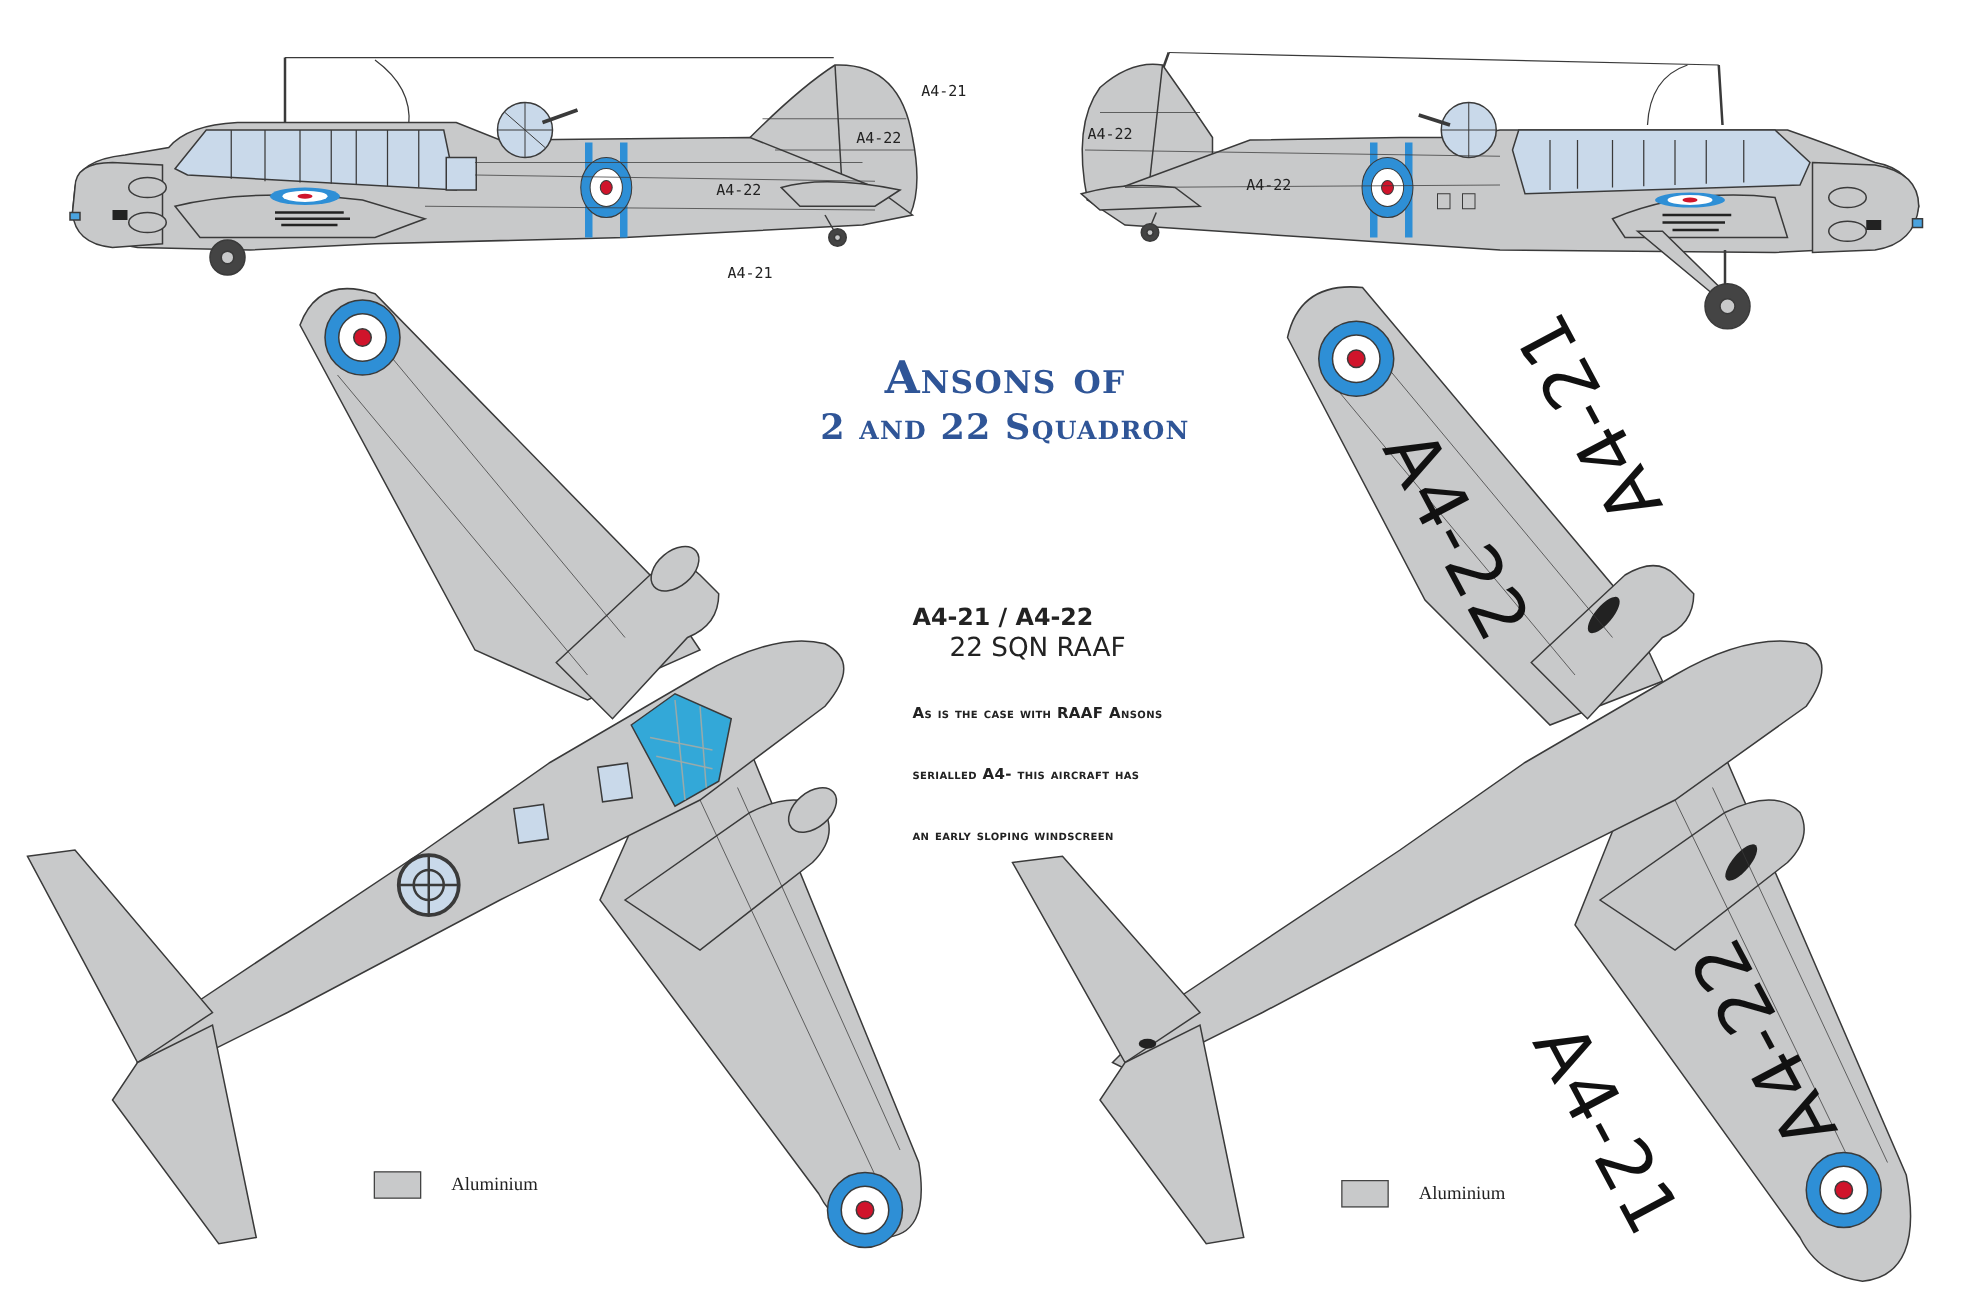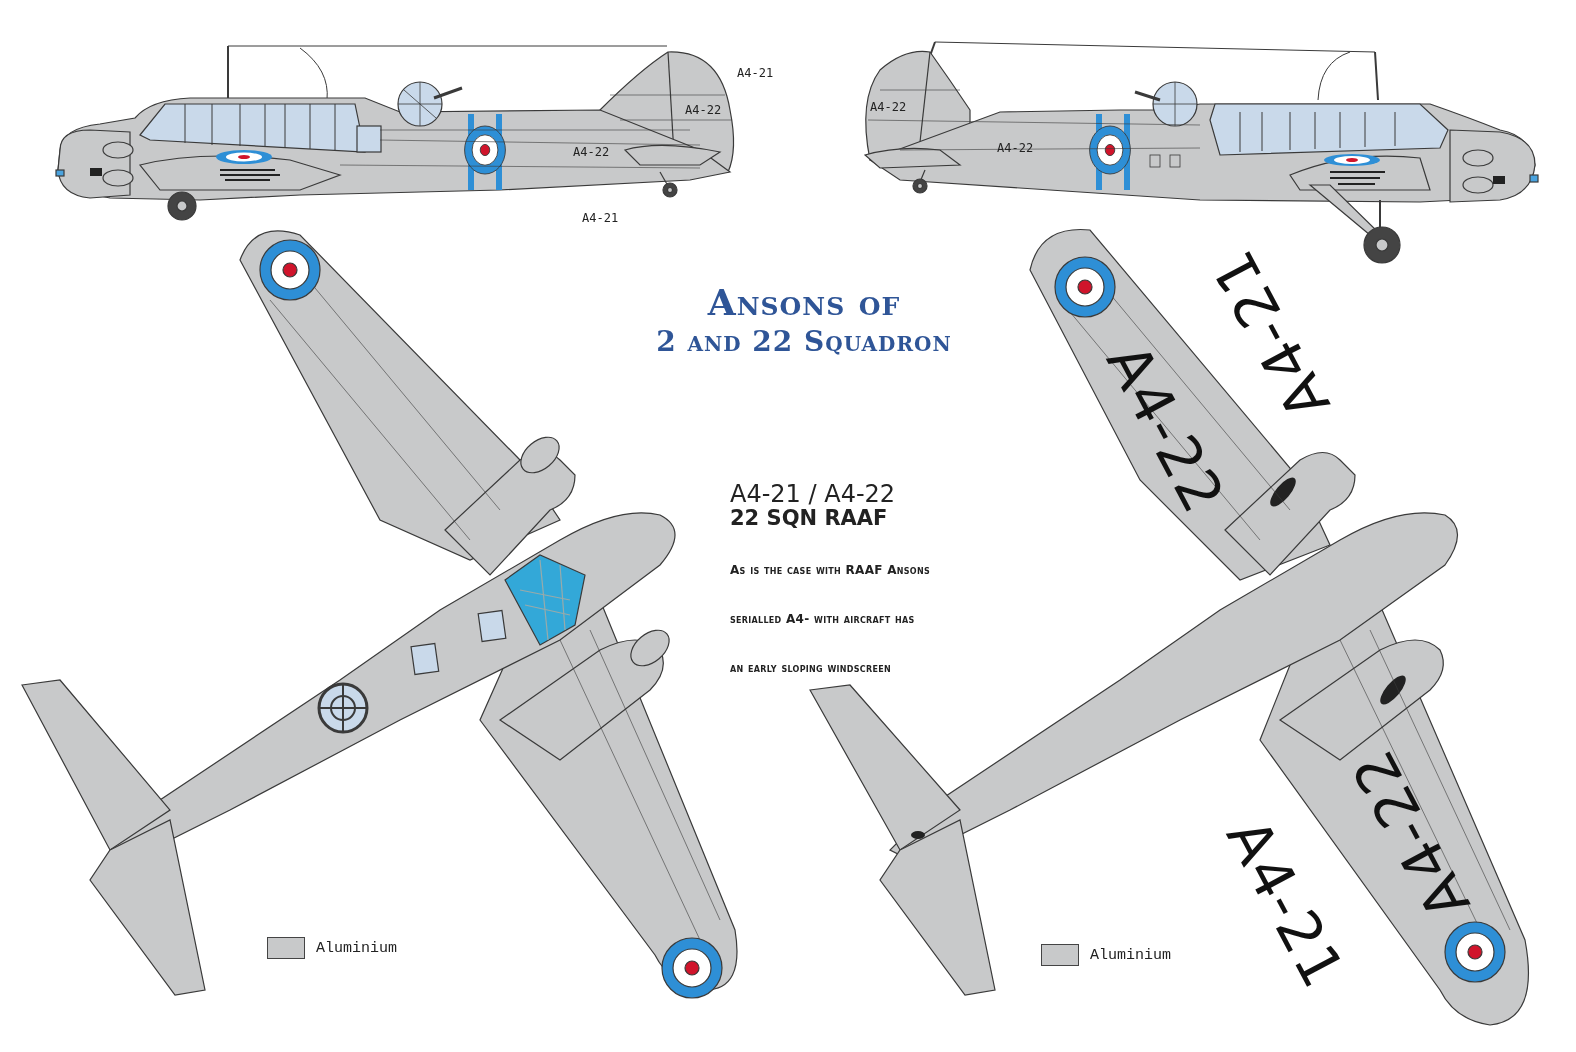--- a/index.html
+++ b/index.html
@@ -2,24 +2,24 @@
 <html><head>
 <meta charset="utf-8">
 <style>
   html,body{margin:0;padding:0;background:#ffffff;}
   body{width:1576px;height:1052px;position:relative;overflow:hidden;font-family:"DejaVu Sans","Liberation Sans",sans-serif;}
   svg.art{position:absolute;left:0;top:0;width:1576px;height:1052px;}
   .title{position:absolute;left:544px;top:282px;width:520px;text-align:center;color:#2f5597;font-family:"DejaVu Serif","Liberation Serif",serif;font-weight:bold;font-variant:small-caps;line-height:40px;}
   .title .l1{font-size:36px;letter-spacing:1px;display:block;}
   .title .l2{font-size:28px;letter-spacing:1px;display:block;}
   .info{position:absolute;left:730px;top:482px;color:#222;}
-  .info .serials{font-size:24px;font-weight:normal;line-height:24px;display:block;}
-  .info .unit{font-size:21px;font-weight:bold;line-height:24px;display:block;}
+  .info .serials{font-size:19px;font-weight:bold;line-height:24px;display:block;}
+  .info .unit{font-size:21px;font-weight:normal;line-height:24px;display:block;text-align:center;}
   .info .note{font-size:12px;font-weight:bold;font-variant:small-caps;line-height:17px;display:block;letter-spacing:.3px;margin-top:32px;}
-  .legend{position:absolute;display:flex;align-items:center;gap:11px;font-family:Liberation Mono, monospace;font-size:15px;color:#222;}
+  .legend{position:absolute;display:flex;align-items:center;gap:24px;font-family:Liberation Serif, serif;font-size:15px;color:#222;margin-left:32px;}
   .swatch{width:36px;height:20px;border:1px solid #444;}
   .serial-small{position:absolute;font-family:"DejaVu Sans Mono","Liberation Mono",monospace;font-size:12px;color:#222;}
   .big-serial{position:absolute;font-family:"DejaVu Sans","Liberation Sans",sans-serif;font-size:58px;color:#111;white-space:nowrap;letter-spacing:2px;}
 </style>
 </head>
 <body>
 
 <svg class="art" viewBox="0 0 1576 1052">
   <defs>
     <g id="roundel">
@@ -235,21 +235,21 @@
 
 <div class="title">
   <span class="l1">Ansons of</span>
   <span class="l2">2 and 22 Squadron</span>
 </div>
 
 <div class="info">
   <span class="serials">A4-21 / A4-22</span>
   <span class="unit">22 SQN RAAF</span>
   <span class="note">As is the case with RAAF Ansons</span>
-  <span class="note">serialled A4-  with aircraft has</span>
+  <span class="note">serialled A4-  this aircraft has</span>
   <span class="note">an early sloping windscreen</span>
 </div>
 
 <div class="legend" style="left:267px;top:937px;">
   <div class="swatch" style="background:#c8c9ca;"></div>
   <span>Aluminium</span>
 </div>
 <div class="legend" style="left:1041px;top:944px;">
   <div class="swatch" style="background:#c8c9ca;"></div>
   <span>Aluminium</span>

